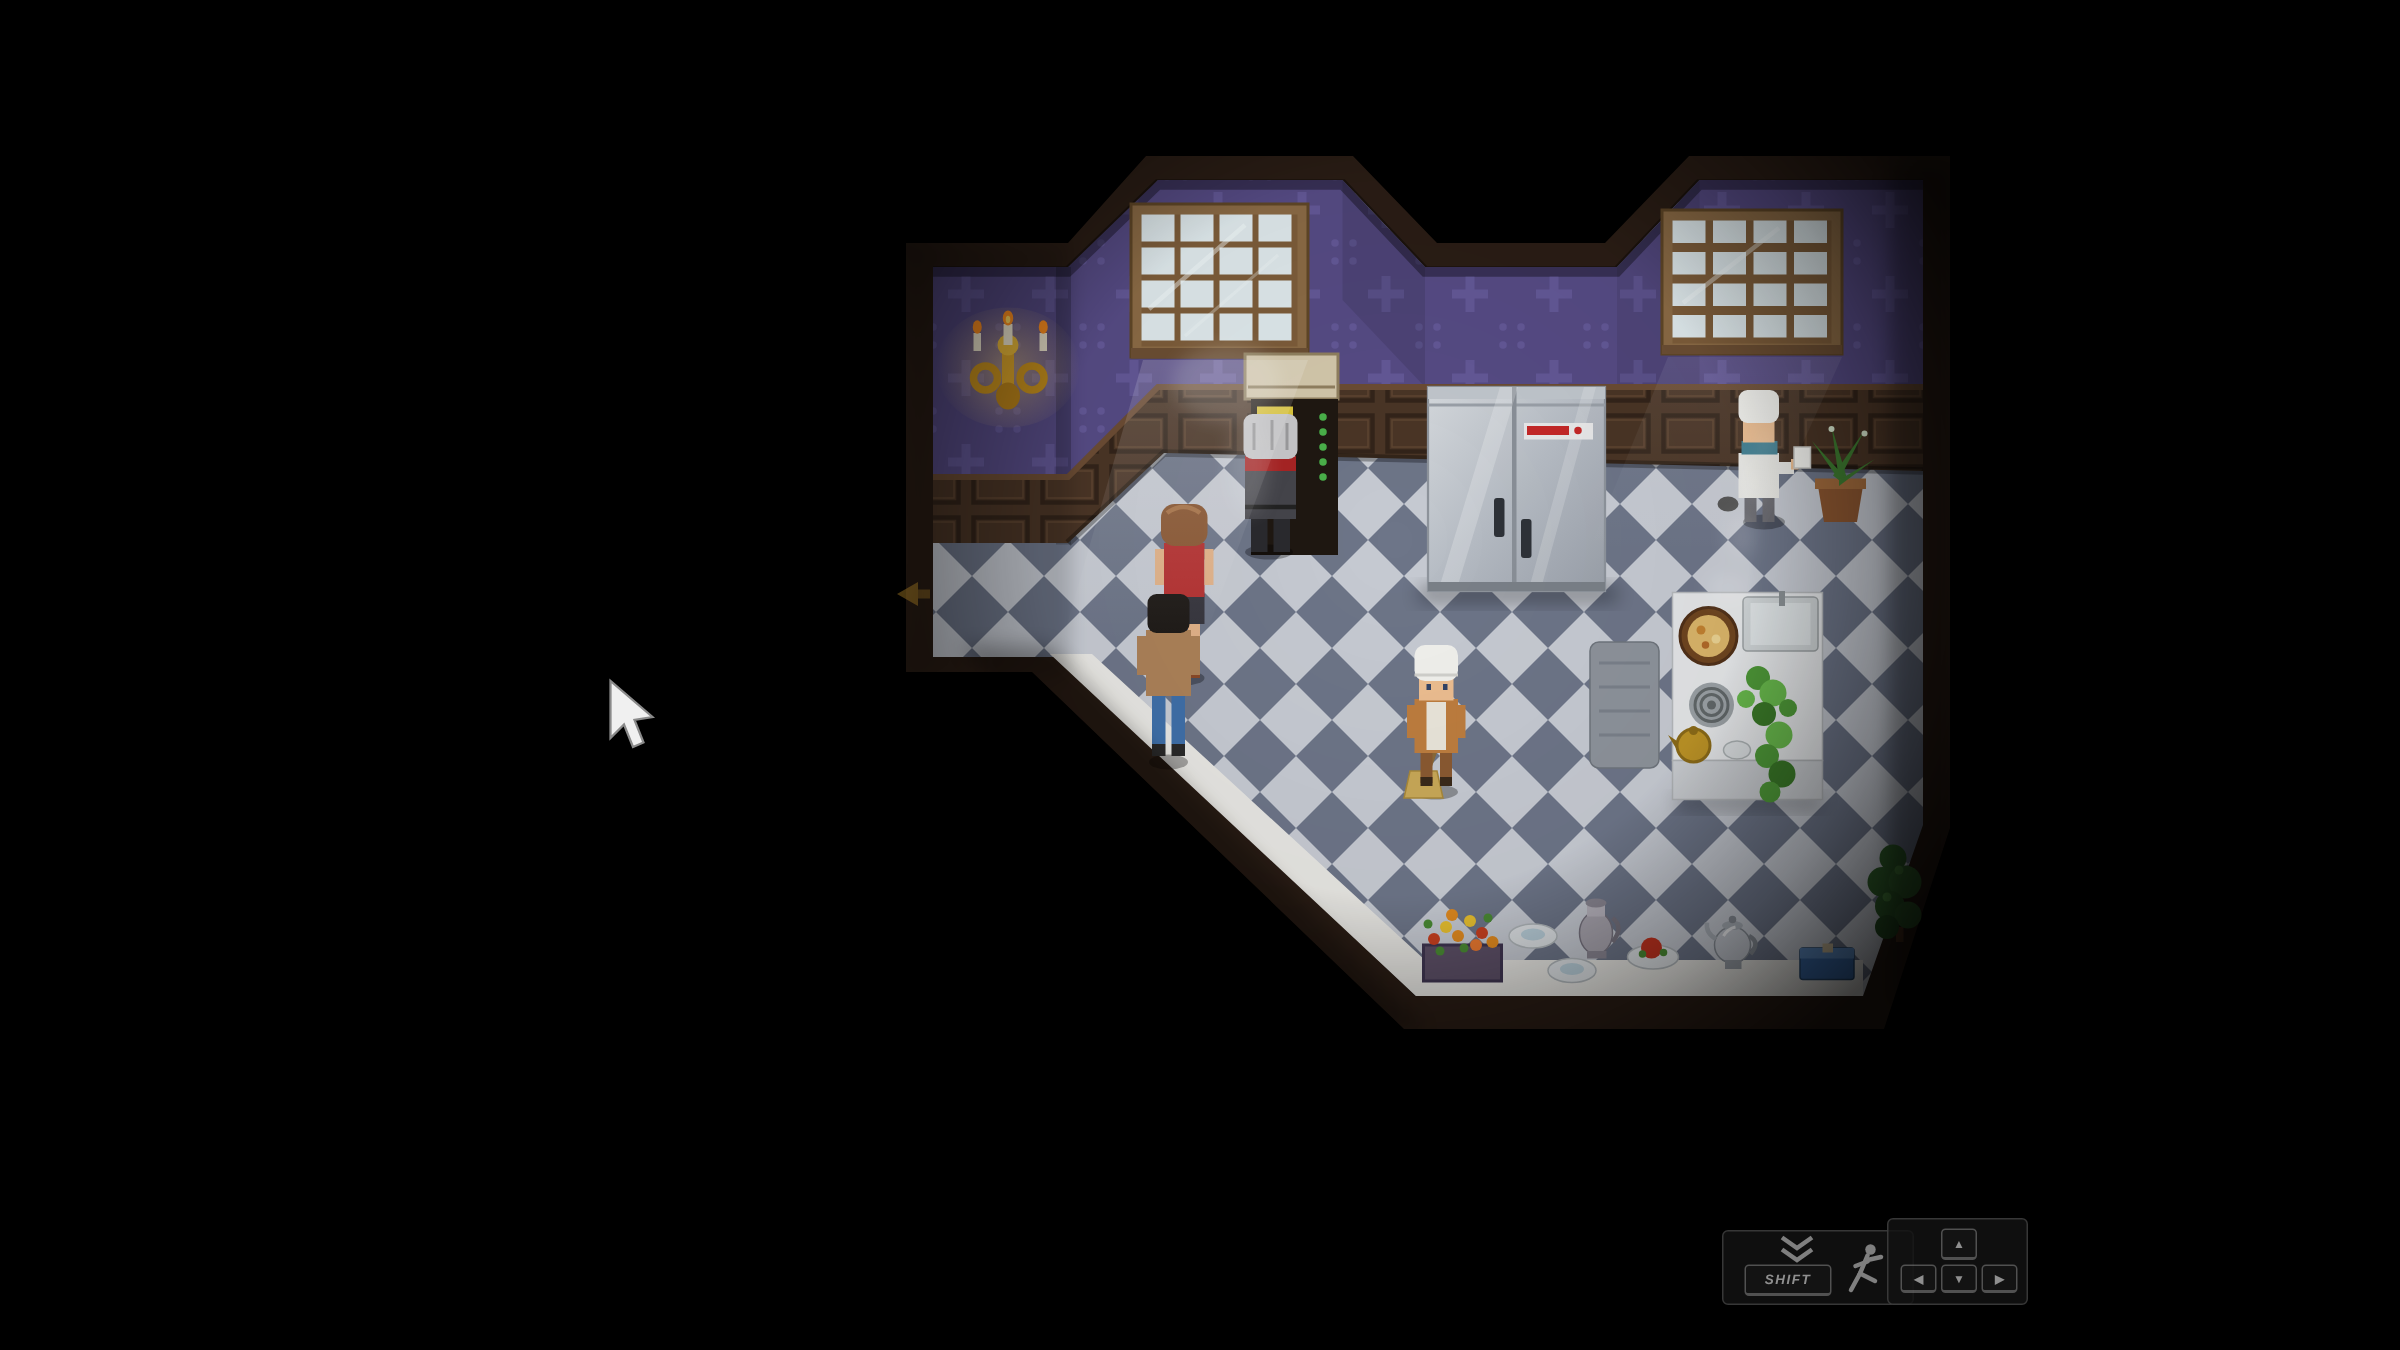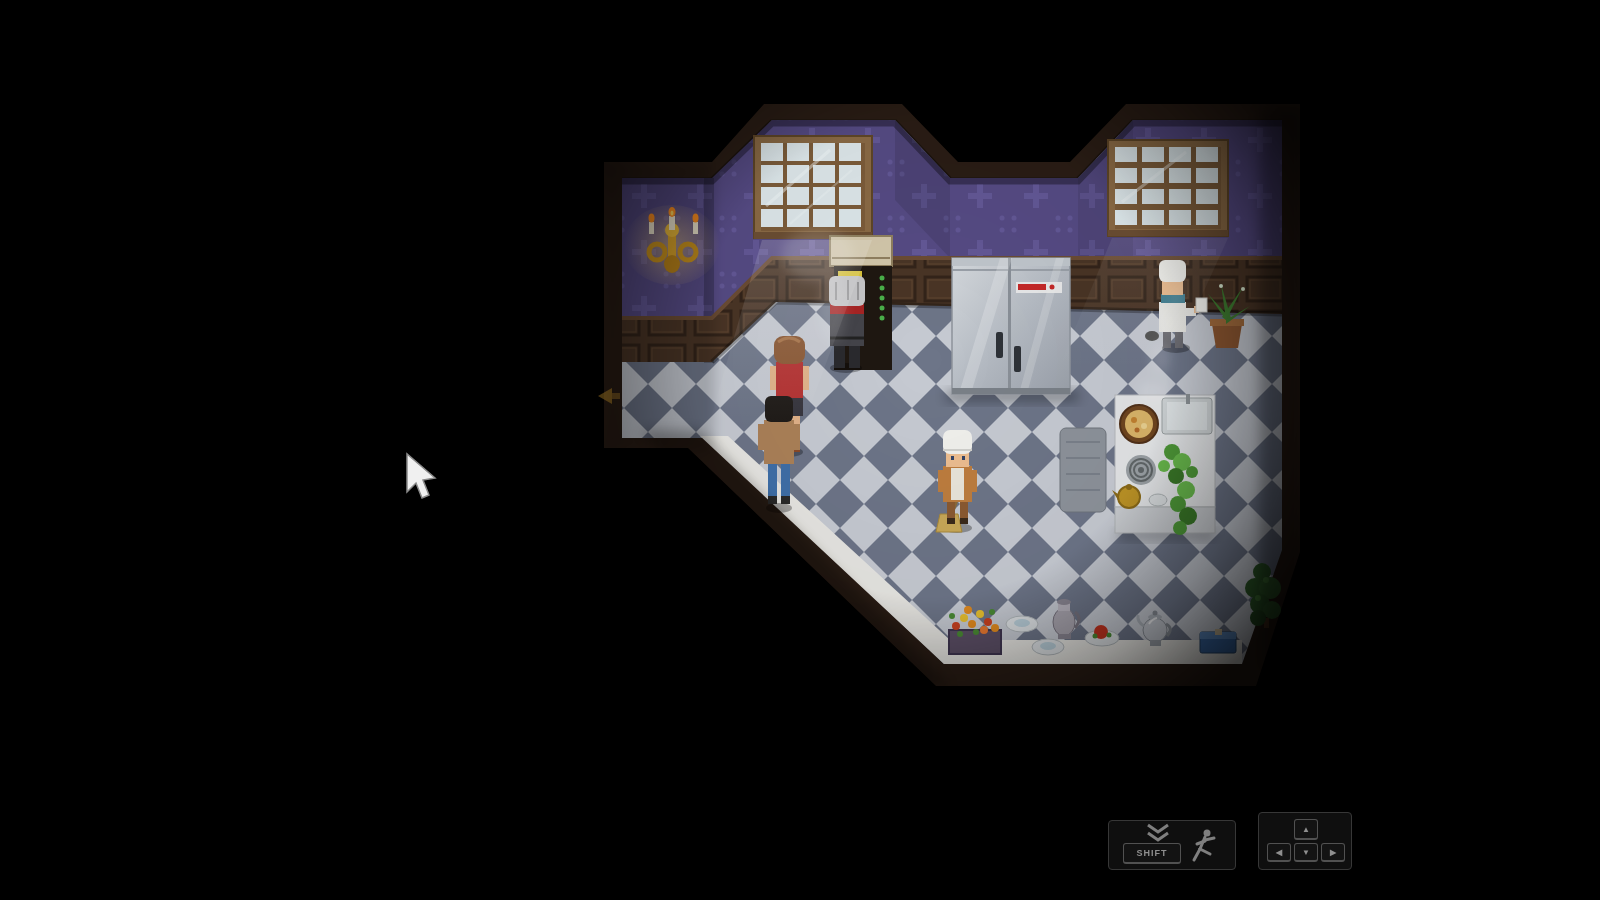--- a/index.html
+++ b/index.html
@@ -21,21 +21,21 @@
   .f-gold{fill:var(--sconce-gold,#d8a22a)}
   .f-poster{fill:var(--poster-yellow,#d9c33c)}
   .f-redlabel{fill:var(--fridge-label-red,#c42828)}
 
   
   .cursor{position:absolute;left:403px;top:452px;width:40px;height:48px;pointer-events:none;}
 
   
   .hud-panel{position:absolute;background:rgba(18,18,18,.92);border:1px solid #3c3c3c;
              border-radius:4px;opacity:.92;}
-  .hud-dash{left:1108px;top:820px;width:126px;height:48px;}
+  .hud-dash{left:1148px;top:820px;width:126px;height:48px;font-style:italic;}
   .hud-move{left:1258px;top:812px;width:92px;height:56px;}
   .keycap{position:absolute;display:flex;align-items:center;justify-content:center;
           background:#151515;border:1px solid #585858;border-bottom-width:2px;border-radius:3px;
           color:#9c9c9c;font-weight:bold;}
   .key-shift{left:14px;top:22px;width:56px;height:18px;font-size:9px;letter-spacing:1px;}
   .chev{position:absolute;left:36px;top:2px;}
   .runner{position:absolute;left:80px;top:6px;}
   .key-up{left:35px;top:6px;width:22px;height:18px;font-size:8px;}
   .key-left{left:8px;top:30px;width:22px;height:16px;font-size:8px;}
   .key-down{left:35px;top:30px;width:22px;height:16px;font-size:8px;}

